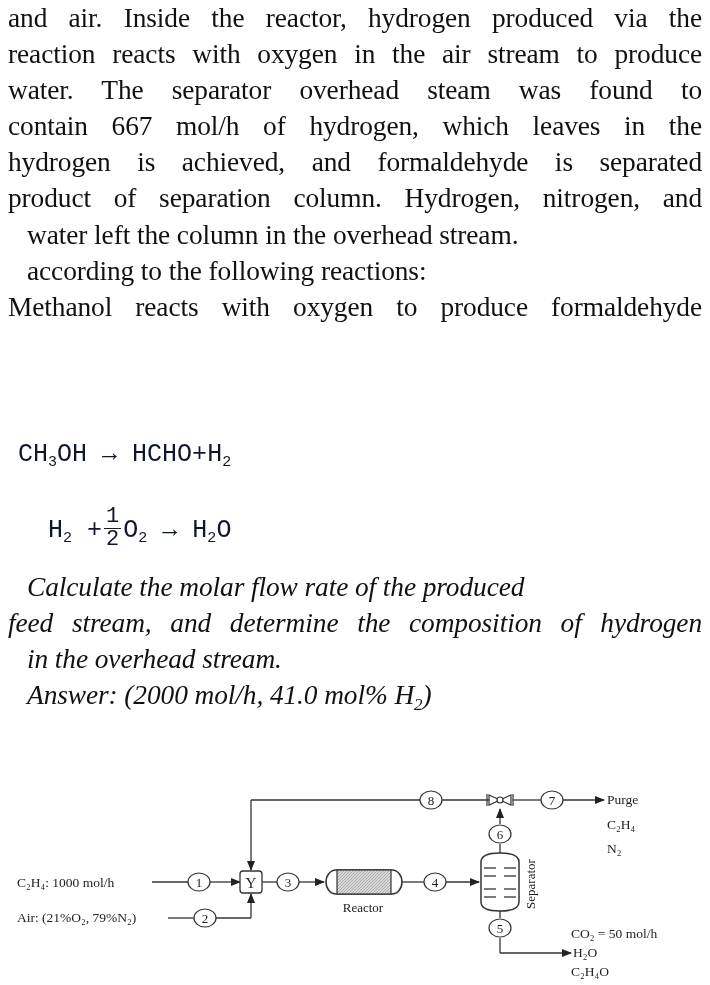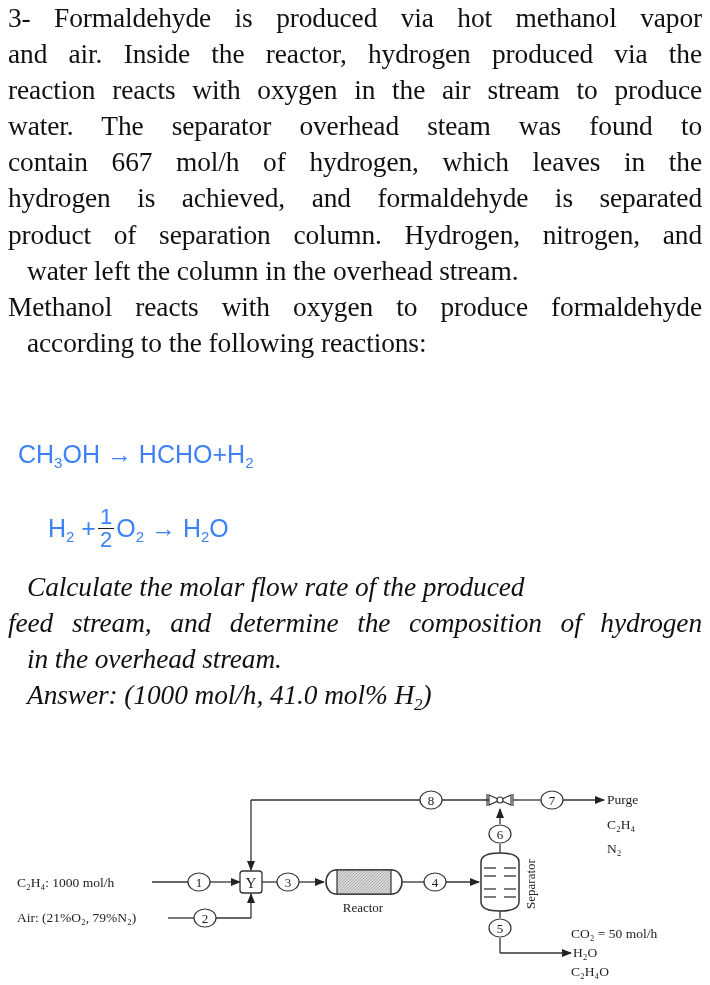--- a/index.html
+++ b/index.html
@@ -10,64 +10,63 @@
     }
     .para {
       position: absolute; left: 8px; width: 694px;
       font-size: 27.4px; line-height: 36.1px;
       text-align: justify; text-align-last: justify;
       letter-spacing: -0.1px;
     }
     .para .line { display: block; white-space: nowrap; text-align: justify; text-align-last: justify; }
     .para .line.last { text-align-last: left; margin-left: 19px; }
     .eq {
-      position: absolute; font-family: Liberation Sans, sans-serif;
-      font-size: 25px; color: #3b82f6; white-space: nowrap;
+      position: absolute; font-family: Liberation Mono, monospace;
+      font-size: 25px; color: #0f172a; white-space: nowrap;
     }
     .eq sub { font-size: 15px; vertical-align: -5px; line-height: 0; }
     .frac { display: inline-block; vertical-align: middle; text-align: center; margin: 0 2px; position: relative; top: -2px; }
     .frac span { display: block; font-size: 22px; line-height: 22px; }
     .frac .num { border-bottom: 1.4px solid #1a1a1a; padding: 0 2px; }
     .answer sub { font-size: 17px; vertical-align: -6px; line-height: 0; }
     svg text { font-family: "Liberation Serif", "DejaVu Serif", serif; fill: #222; }
   </style>
 </head>
 <body>
 
 <div class="para" style="top:0px;">
-  <span class="line">3- Formaldehyde is produced via hot methanol vapor</span>
   <span class="line">and air. Inside the reactor, hydrogen produced via the</span>
   <span class="line">reaction reacts with oxygen in the air stream to produce</span>
   <span class="line">water. The separator overhead steam was found to</span>
   <span class="line">contain 667 mol/h of hydrogen, which leaves in the</span>
   <span class="line">hydrogen is achieved, and formaldehyde is separated</span>
   <span class="line">product of separation column. Hydrogen, nitrogen, and</span>
   <span class="line last">water left the column in the overhead stream.</span>
+  <span class="line last">according to the following reactions:</span>
   <span class="line">Methanol reacts with oxygen to produce formaldehyde</span>
-  <span class="line last">according to the following reactions:</span>
 </div>
 
 <div class="eq" style="left:18px; top:440px;">
   <span>CH</span><sub>3</sub><span>OH</span>
   <span>→</span>
   <span>HCHO</span><span>+</span><span>H</span><sub>2</sub>
 </div>
 
 <div class="eq" style="left:48px; top:508px;">
   <span>H</span><sub>2</sub>
   <span>+</span><span class="frac"><span class="num">1</span><span class="den">2</span></span><span>O</span><sub>2</sub>
   <span>→</span>
   <span>H</span><sub>2</sub><span>O</span>
 </div>
 
 <div class="para" style="top:569px;font-style:italic;">
   <span class="line last">Calculate the molar flow rate of the produced</span>
   <span class="line">feed stream, and determine the composition of hydrogen</span>
   <span class="line last">in the overhead stream.</span>
-  <span class="line last answer"><span>Answer: (1000 mol/h, 41.0 mol% H</span><sub>2</sub><span>)</span></span>
+  <span class="line last answer"><span>Answer: (2000 mol/h, 41.0 mol% H</span><sub>2</sub><span>)</span></span>
 </div>
 
 <svg width="710" height="985" viewBox="0 0 710 985" style="position:absolute; left:0; top:0;">
   <defs>
     <marker id="arr" markerWidth="10" markerHeight="8" refX="9" refY="4" orient="auto" markerUnits="userSpaceOnUse">
       <path d="M0,0 L10,4 L0,8 Z" fill="#222"></path>
     </marker>
     <pattern id="hatch" width="3" height="3" patternUnits="userSpaceOnUse">
       <rect width="3" height="3" fill="#d8d8d8"></rect>
       <path d="M0,3 L3,0" stroke="#9a9a9a" stroke-width="0.7"></path>

